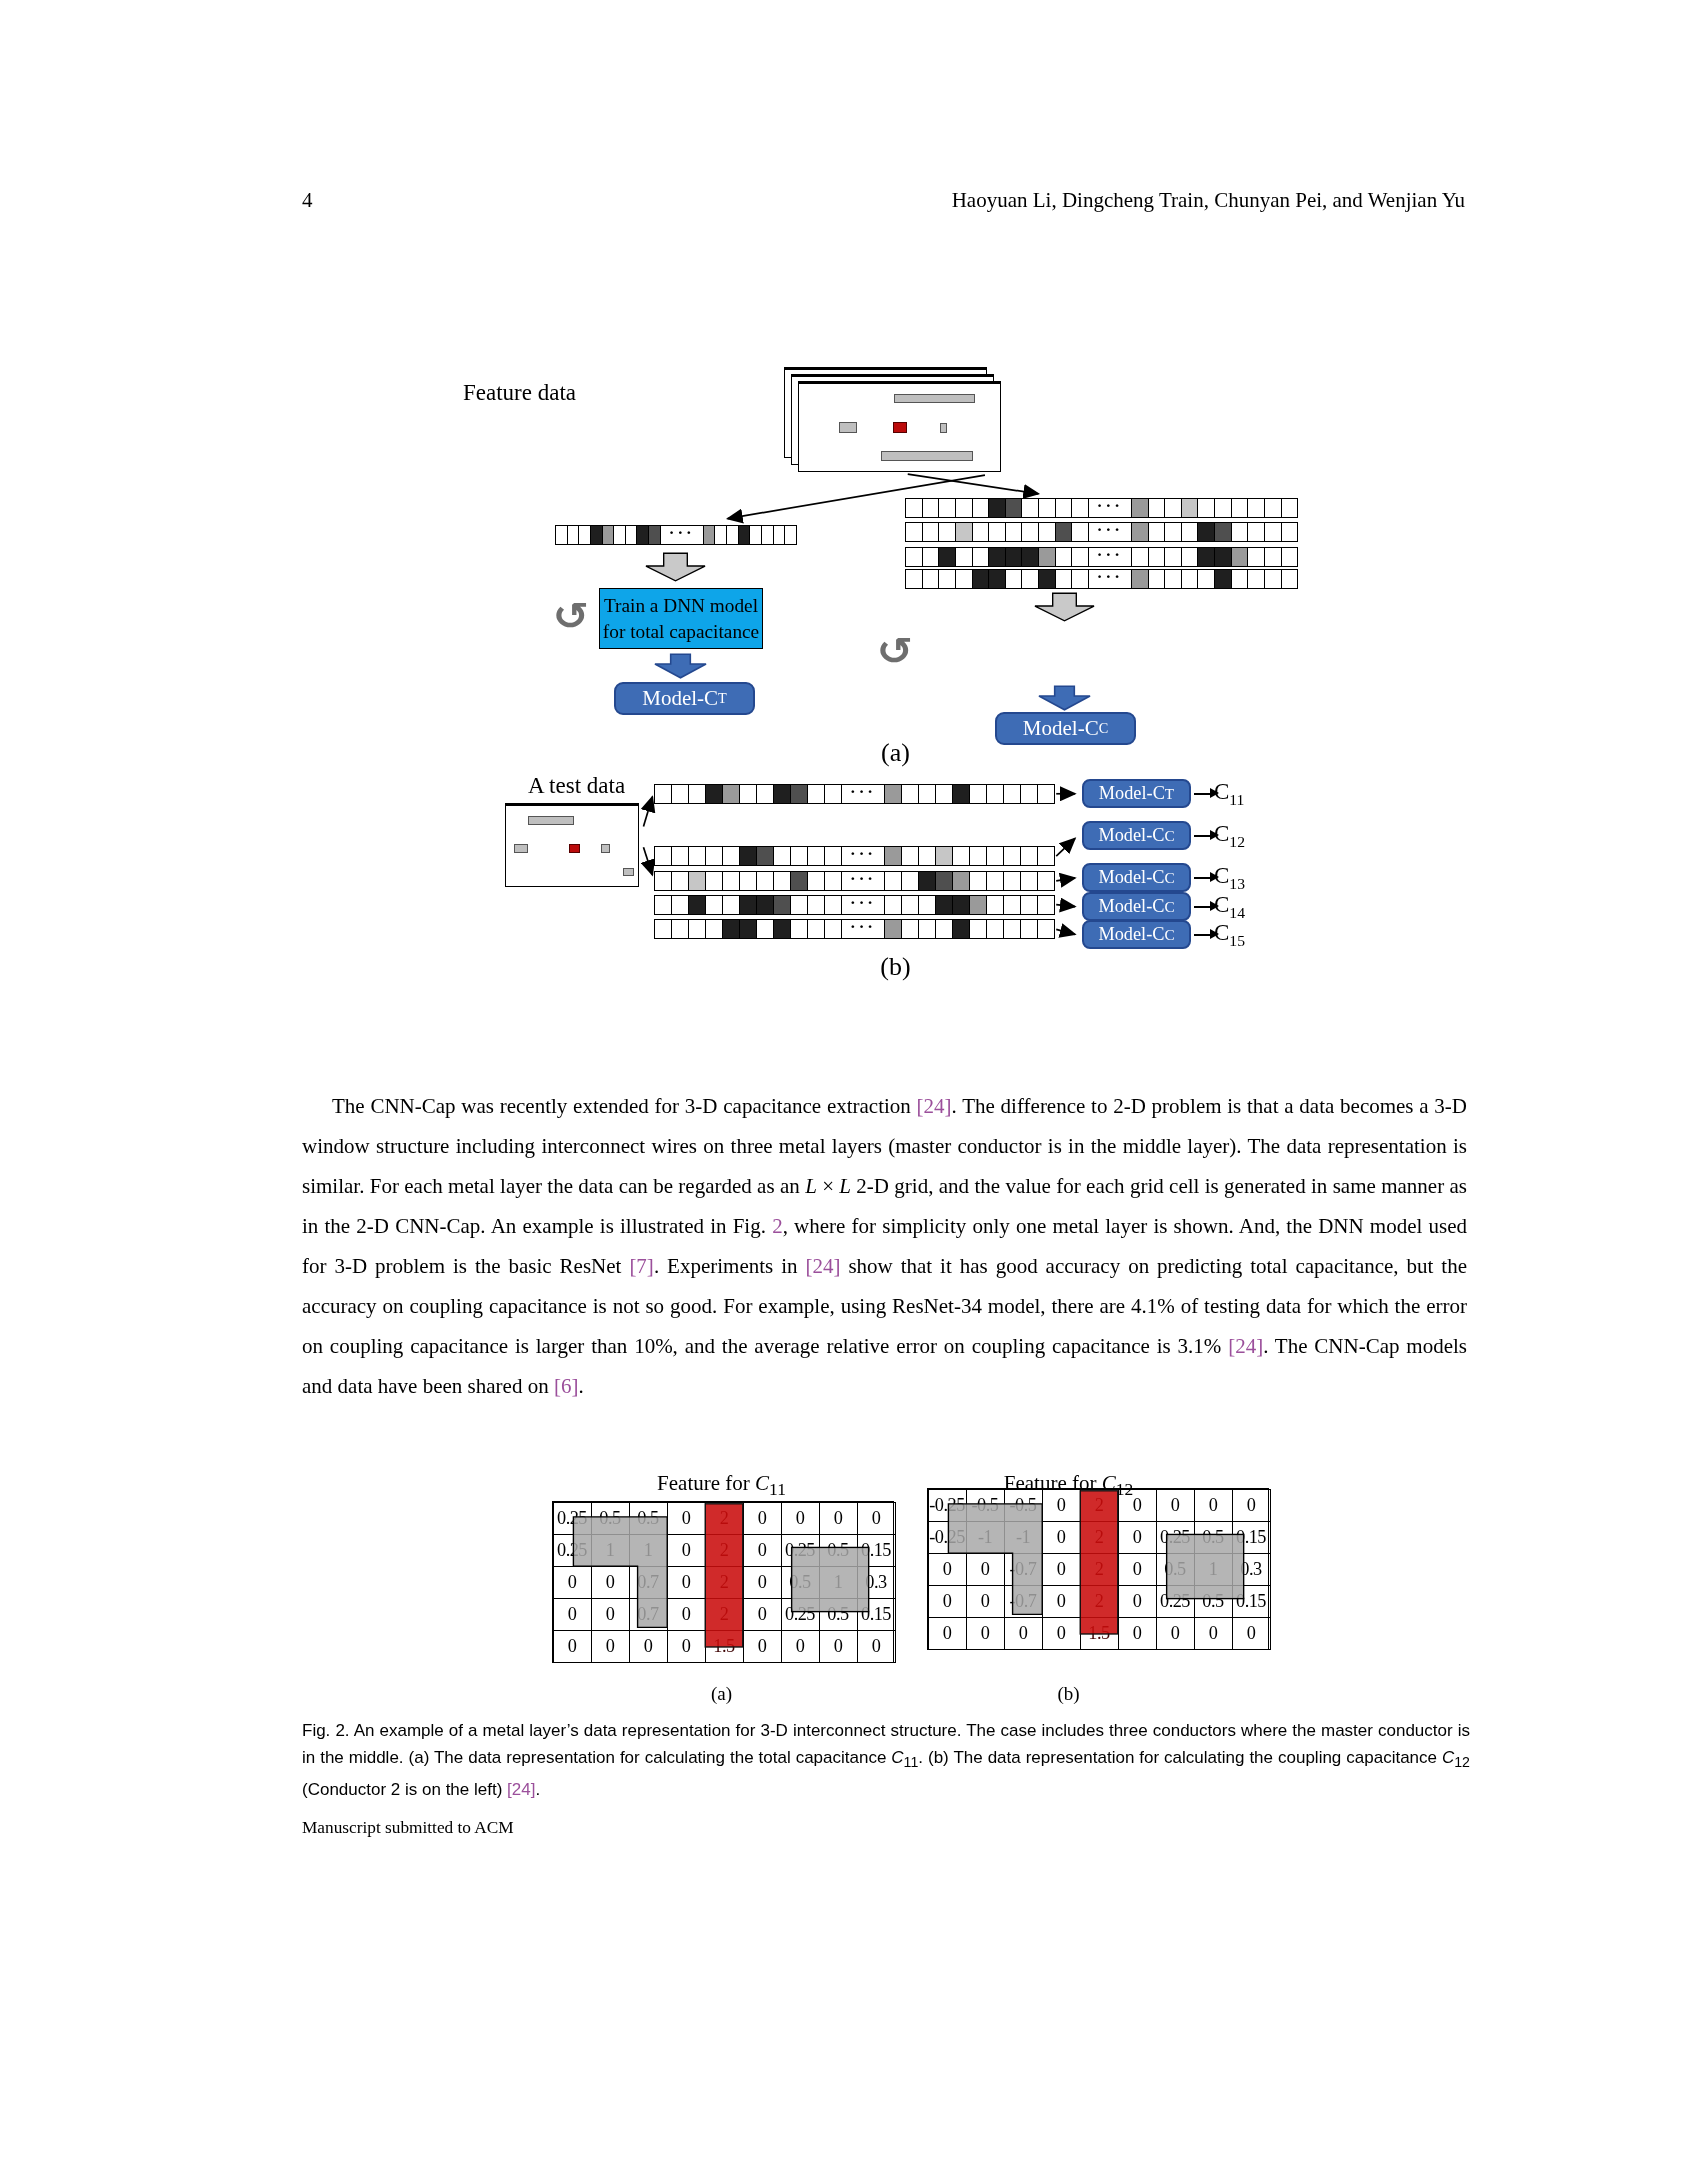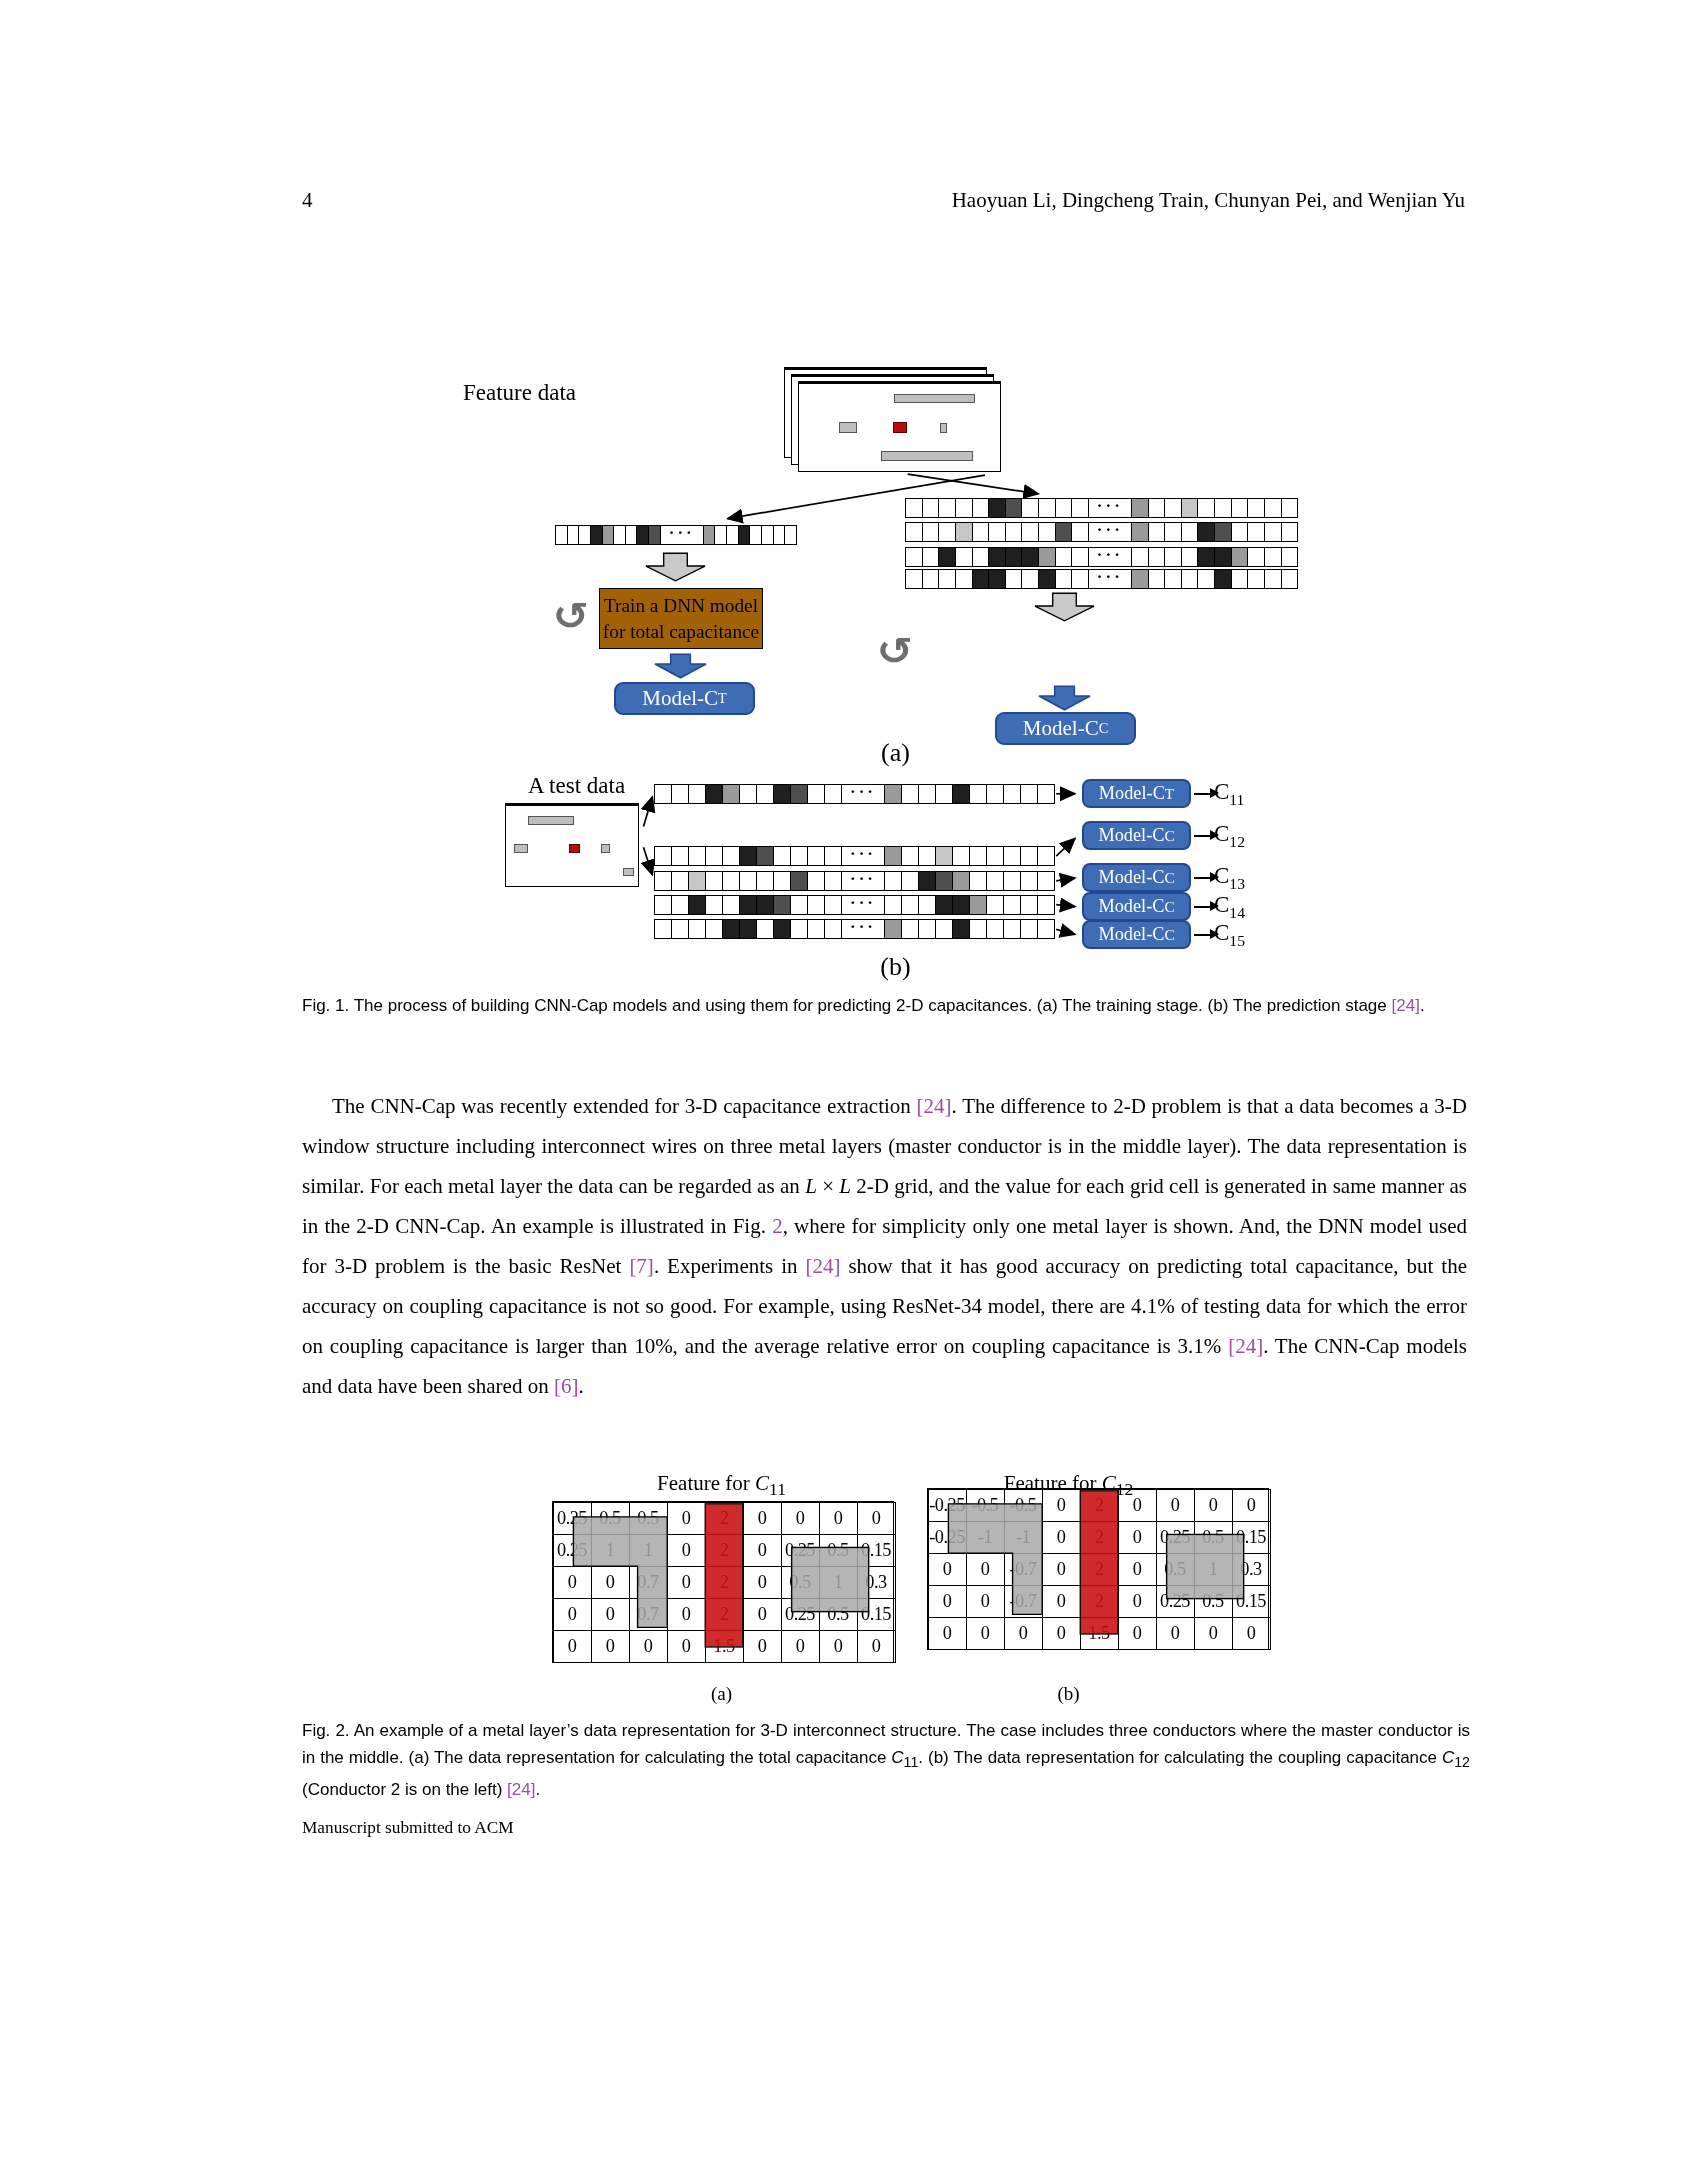--- a/index.html
+++ b/index.html
@@ -24,21 +24,21 @@
   .card .bar  { position:absolute; background:#bfbfbf; border:1px solid #555; }
   .card .blk  { position:absolute; background:#bfbfbf; border:1px solid #555; }
   .card .red  { position:absolute; background:#bb0b0b; border:1px solid #550000; }
 
   .strip { position:absolute; display:flex; height:20px; }
   .strip .cell { flex:1 1 auto; border:1px solid #000; margin-left:-1px; background:#fff; }
   .strip .cell.dots { flex:0 0 44px; display:flex; align-items:center; justify-content:center;
                       font-weight:bold; font-size:17px; letter-spacing:3px; background:#fff; padding-bottom:4px;}
 
   .barrow { position:absolute; }
-  .dnnbox { position:absolute; background:#a16207; border:1.3px solid #000; display:flex; flex-direction:column;
+  .dnnbox { position:absolute; background:#0ea5e9; border:1.3px solid #000; display:flex; flex-direction:column;
             align-items:center; justify-content:center; font-size:19.3px; line-height:26px; text-align:center; }
   .loop { position:absolute; font-family:"DejaVu Sans", sans-serif; font-size:38px; color:#6e6e6e; font-weight:bold; transform:scaleX(1.15); }
   .modelbox { position:absolute; border-radius:9px; color:#fff; display:flex; align-items:center; justify-content:center; font-size:21px; }
   .modelbox sub, .clabel sub { font-size:68%; }
 
   .model-row { position:absolute; display:flex; align-items:center; }
   .model-row .mbox { border-radius:8px; color:#fff; width:109px; height:29px; display:flex; align-items:center; justify-content:center; font-size:18.3px; flex:0 0 auto; }
   .harrow { position:relative; width:17px; height:2.4px; background:#000; margin-left:3px; flex:0 0 auto; }
   .harrow::after { content:""; position:absolute; right:-8px; top:-4.5px; border-left:9px solid #000;
                    border-top:5.6px solid transparent; border-bottom:5.6px solid transparent; }
@@ -409,21 +409,20 @@
           <span>Model-C</span>
           <sub>C</sub>
         </div>
       <span class="harrow"></span>
       <span class="clabel"><span>C</span><sub>15</sub></span>
     </div>
 
     <span class="sub-label" style="left:554px; top:588px;">(b)</span>
   </div>
 
-  <p class="caption" style="top:992px;">Fig. 1.  The process of building CNN-Cap models and using them for predicting 2-D capacitances. (a) The training stage. (b) The prediction stage <a class="cite" style="color: rgb(155, 79, 155);">[24]</a>.</p>
 
   <p class="para indent" style="top:1086px;">The CNN-Cap was recently extended for 3-D capacitance extraction <a class="cite" style="color: rgb(155, 79, 155);">[24]</a>. The difference to 2-D problem is that a data becomes a 3-D window structure including interconnect wires on three metal layers (master conductor is in the middle layer). The data representation is similar. For each metal layer the data can be regarded as an <i>L</i> × <i>L</i> 2-D grid, and the value for each grid cell is generated in same manner as in the 2-D CNN-Cap. An example is illustrated in Fig. <a class="cite" style="color: rgb(155, 79, 155);">2</a>, where for simplicity only one metal layer is shown. And, the DNN model used for 3-D problem is the basic ResNet <a class="cite" style="color: rgb(155, 79, 155);">[7]</a>. Experiments in <a class="cite" style="color: rgb(155, 79, 155);">[24]</a> show that it has good accuracy on predicting total capacitance, but the accuracy on coupling capacitance is not so good. For example, using ResNet-34 model, there are 4.1% of testing data for which the error on coupling capacitance is larger than 10%, and the average relative error on coupling capacitance is 3.1% <a class="cite" style="color: rgb(155, 79, 155);">[24]</a>. The CNN-Cap models and data have been shared on <a class="cite" style="color: rgb(155, 79, 155);">[6]</a>.</p>
 
   <div class="fig2">
     <span class="gtitle" style="left:250px; top:8px;">Feature for <i>C</i><sub>11</sub></span>
     <span class="gtitle" style="left:597px; top:8px;">Feature for <i>C</i><sub>12</sub></span>
 
     <div class="grid-wrap" style="left:250px; top:38px;">
       <div class="grid">
           <div class="gcell">

